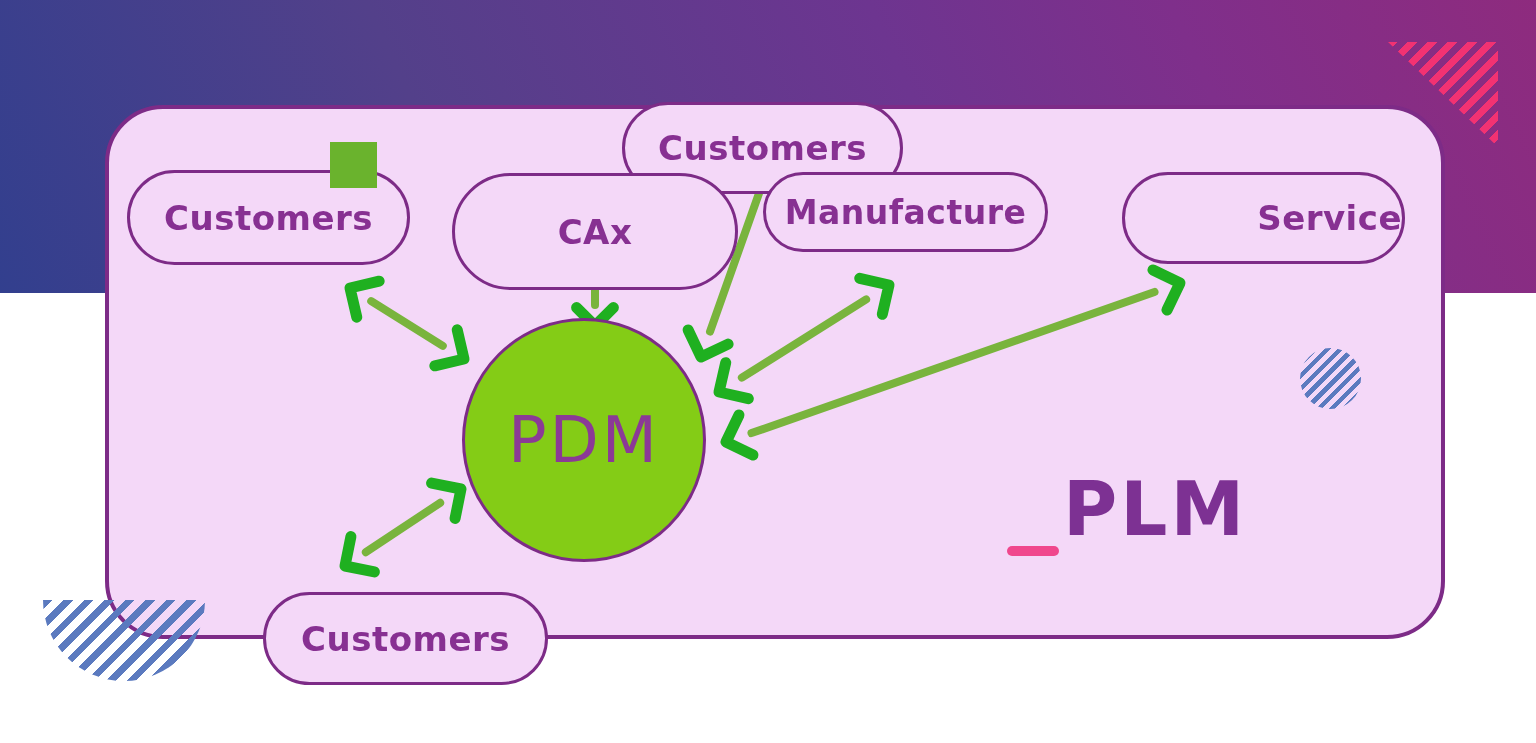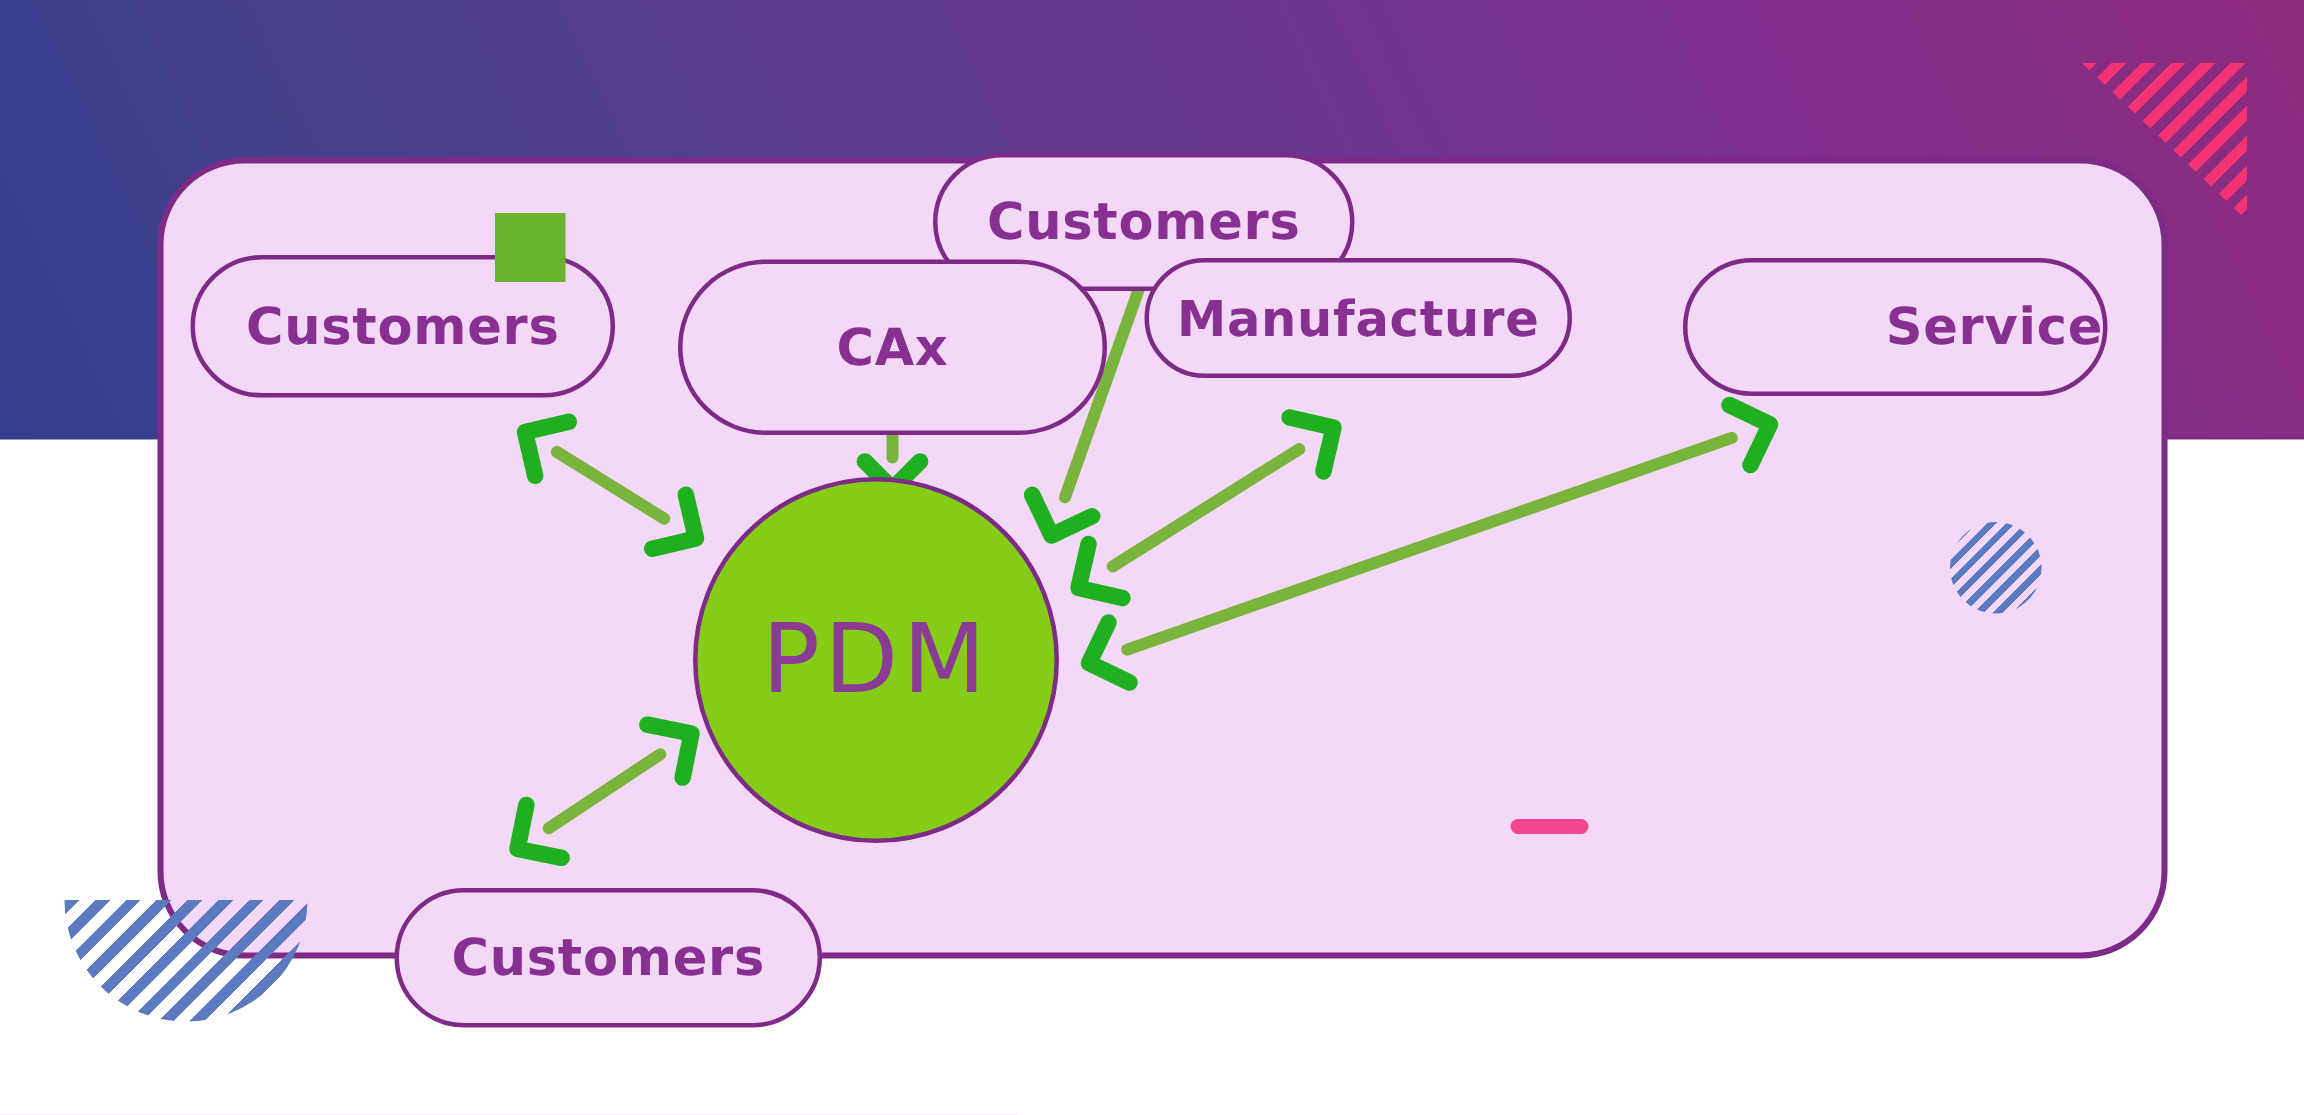--- a/index.html
+++ b/index.html
@@ -113,13 +113,14 @@
   <span>PDM</span>
 </div>
 
 <div class="green-square"></div>
 <div class="pink-triangle"></div>
 <div class="blue-circle"></div>
 <div class="blue-semicircle"></div>
 
 <div class="plm-logo">
   <span class="plm-underscore"></span>
+  <span class="plm-text">PLM</span>
 </div>
 
 </body></html>

